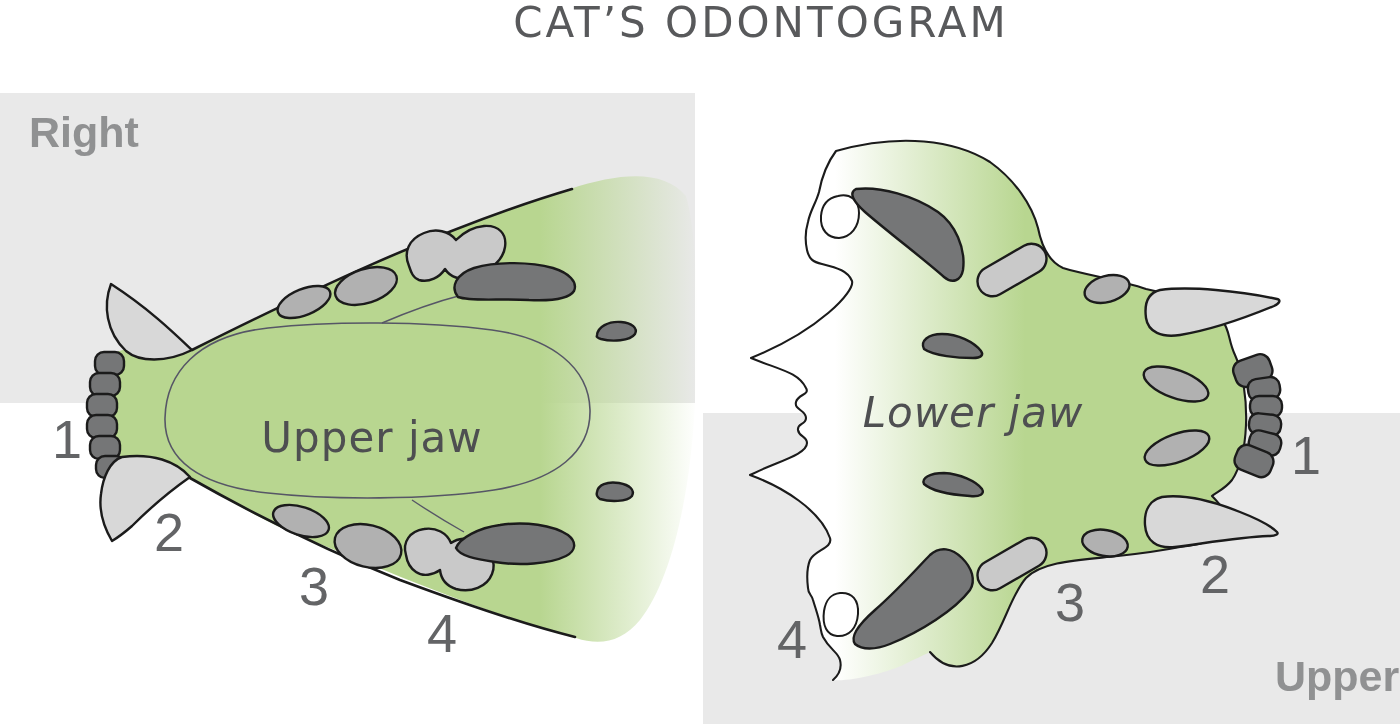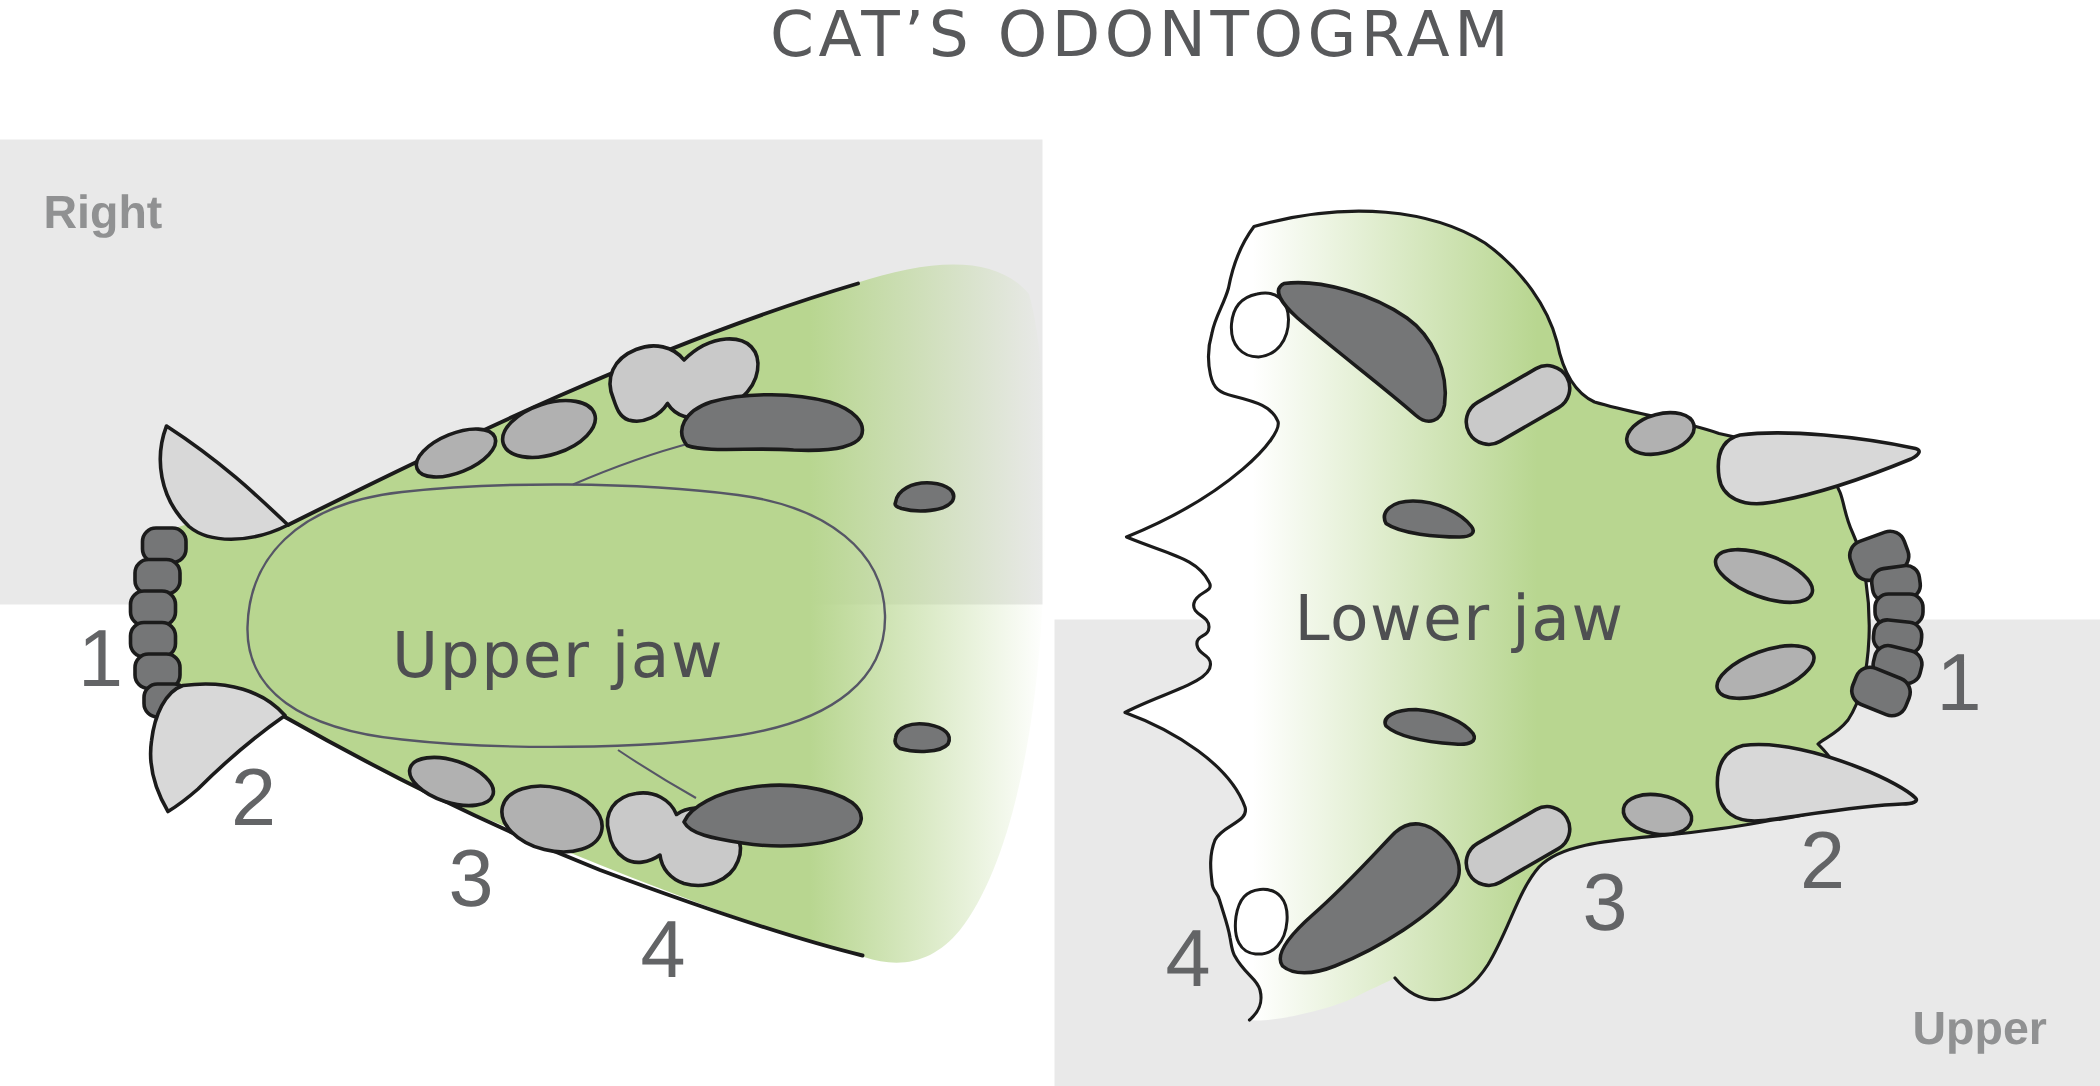--- a/index.html
+++ b/index.html
@@ -30,31 +30,31 @@
   .artwork{position:absolute;left:0;top:0;width:1400px;height:724px;}
   .diagram-title{
     position:absolute;left:738px;top:0px;transform:translateX(-50%);
     font-family:"DejaVu Sans", sans-serif;
     font-size:42px;line-height:46px;letter-spacing:3px;
     color:var(--title-text);white-space:nowrap;margin-left:23px;
   }
   .side-label{
     position:absolute;
     font-family:"Liberation Sans", sans-serif;font-weight:700;
-    font-size:31px;color:var(--side-label-text);white-space:nowrap;margin-top:16px;
+    font-size:43px;color:var(--side-label-text);white-space:nowrap;
   }
   .side-label.right{left:29px;top:108px;}
   .side-label.left{left:1275px;top:652px;}
   .jaw-label{
     position:absolute;transform:translate(-50%,-50%);
     font-family:"DejaVu Sans", sans-serif;
     font-size:42px;letter-spacing:1px;color:var(--jaw-label-text);white-space:nowrap;
   }
   .jaw-label.upper{left:372px;top:437px;}
-  .jaw-label.lower{left:973px;top:412px;}
+  .jaw-label.lower{left:973px;top:412px;font-style:italic;}
   .tooth-number{
     position:absolute;transform:translate(-50%,-50%);
     font-family:"Liberation Sans", sans-serif;
     font-size:54px;color:var(--number-text);
   }
   .num-u1{left:67px;top:439px;}
   .num-u2{left:169px;top:532px;}
   .num-u3{left:314px;top:586px;}
   .num-u4{left:442px;top:633px;}
   .num-l1{left:1306px;top:455px;}

